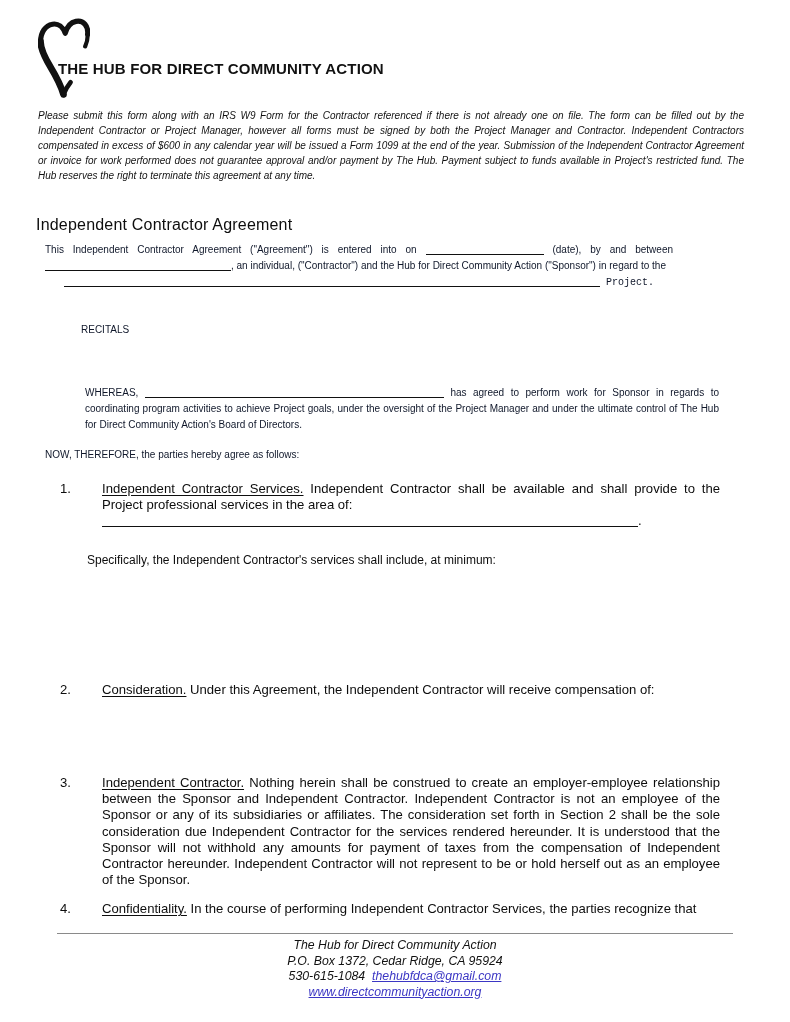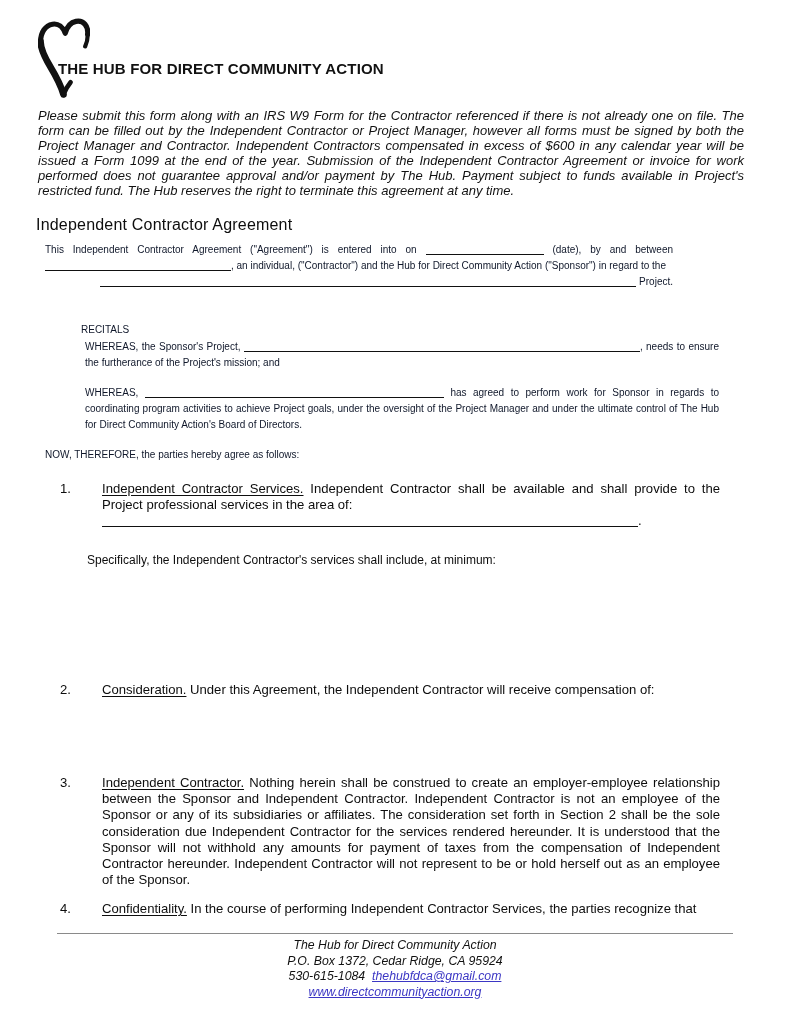--- a/index.html
+++ b/index.html
@@ -52,21 +52,21 @@
     transform: scaleX(0.97);
     transform-origin: left center;
   }
 
   
   .intro {
     position: absolute;
     left: 38px;
     top: 108px;
     width: 706px;
-    font-size: 13px;
+    font-size: 10px;
     line-height: 15.1px;
     font-style: italic;
     text-align: justify;
     color: #121212;
   }
 
   
   .doc-title {
     position: absolute;
     left: 36px;
@@ -84,21 +84,21 @@
     line-height: 16.2px;
     color: #0f172a;
   }
 
   .p-intro {
     left: 45px;
     top: 242px;
     width: 628px;
     text-align: justify;
   }
-  .p-intro .lastline { text-align: right; }
+  .p-intro .lastline { text-align: center; font-family: Liberation Mono, monospace; }
 
   .recitals-head {
     left: 45px;
     top: 322px;
     margin-left: 36px;
   }
 
   .whereas1 {
     left: 85px;
     top: 339px;
@@ -223,24 +223,20 @@
     <span>(date), by and between</span>
     <span class="blank blank-name"></span><span>, an individual, ("Contractor") and the Hub for Direct Community Action ("Sponsor") in regard to the</span>
     <span class="lastline" style="display:block;">
       <span class="blank blank-project"></span>
       <span>Project.</span>
     </span>
   </div>
 
   <div class="body-text recitals-head">RECITALS</div>
 
-  <div class="body-text whereas1">
-    <span>WHEREAS, the Sponsor's Project,</span>
-    <span class="blank blank-wproj"></span><span>, needs to ensure the furtherance of the Project's mission; and</span>
-  </div>
 
   <div class="body-text whereas2">
     <span>WHEREAS,</span>
     <span class="blank blank-wname"></span>
     <span>has agreed to perform work for Sponsor in regards to coordinating program activities to achieve Project goals, under the oversight of the Project Manager and under the ultimate control of The Hub for Direct Community Action's Board of Directors.</span>
   </div>
 
   <div class="body-text now-therefore">NOW, THEREFORE, the parties hereby agree as follows:</div>
 
   <div class="clause clause-1">

